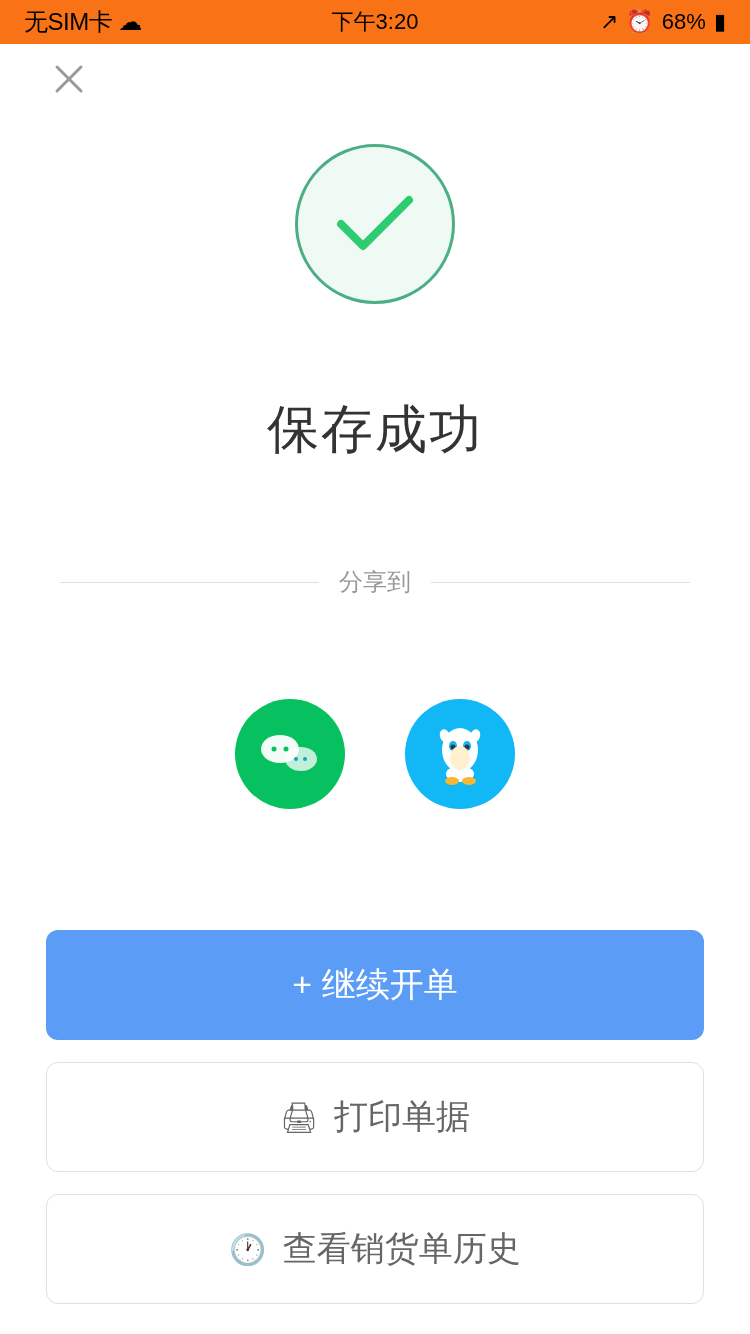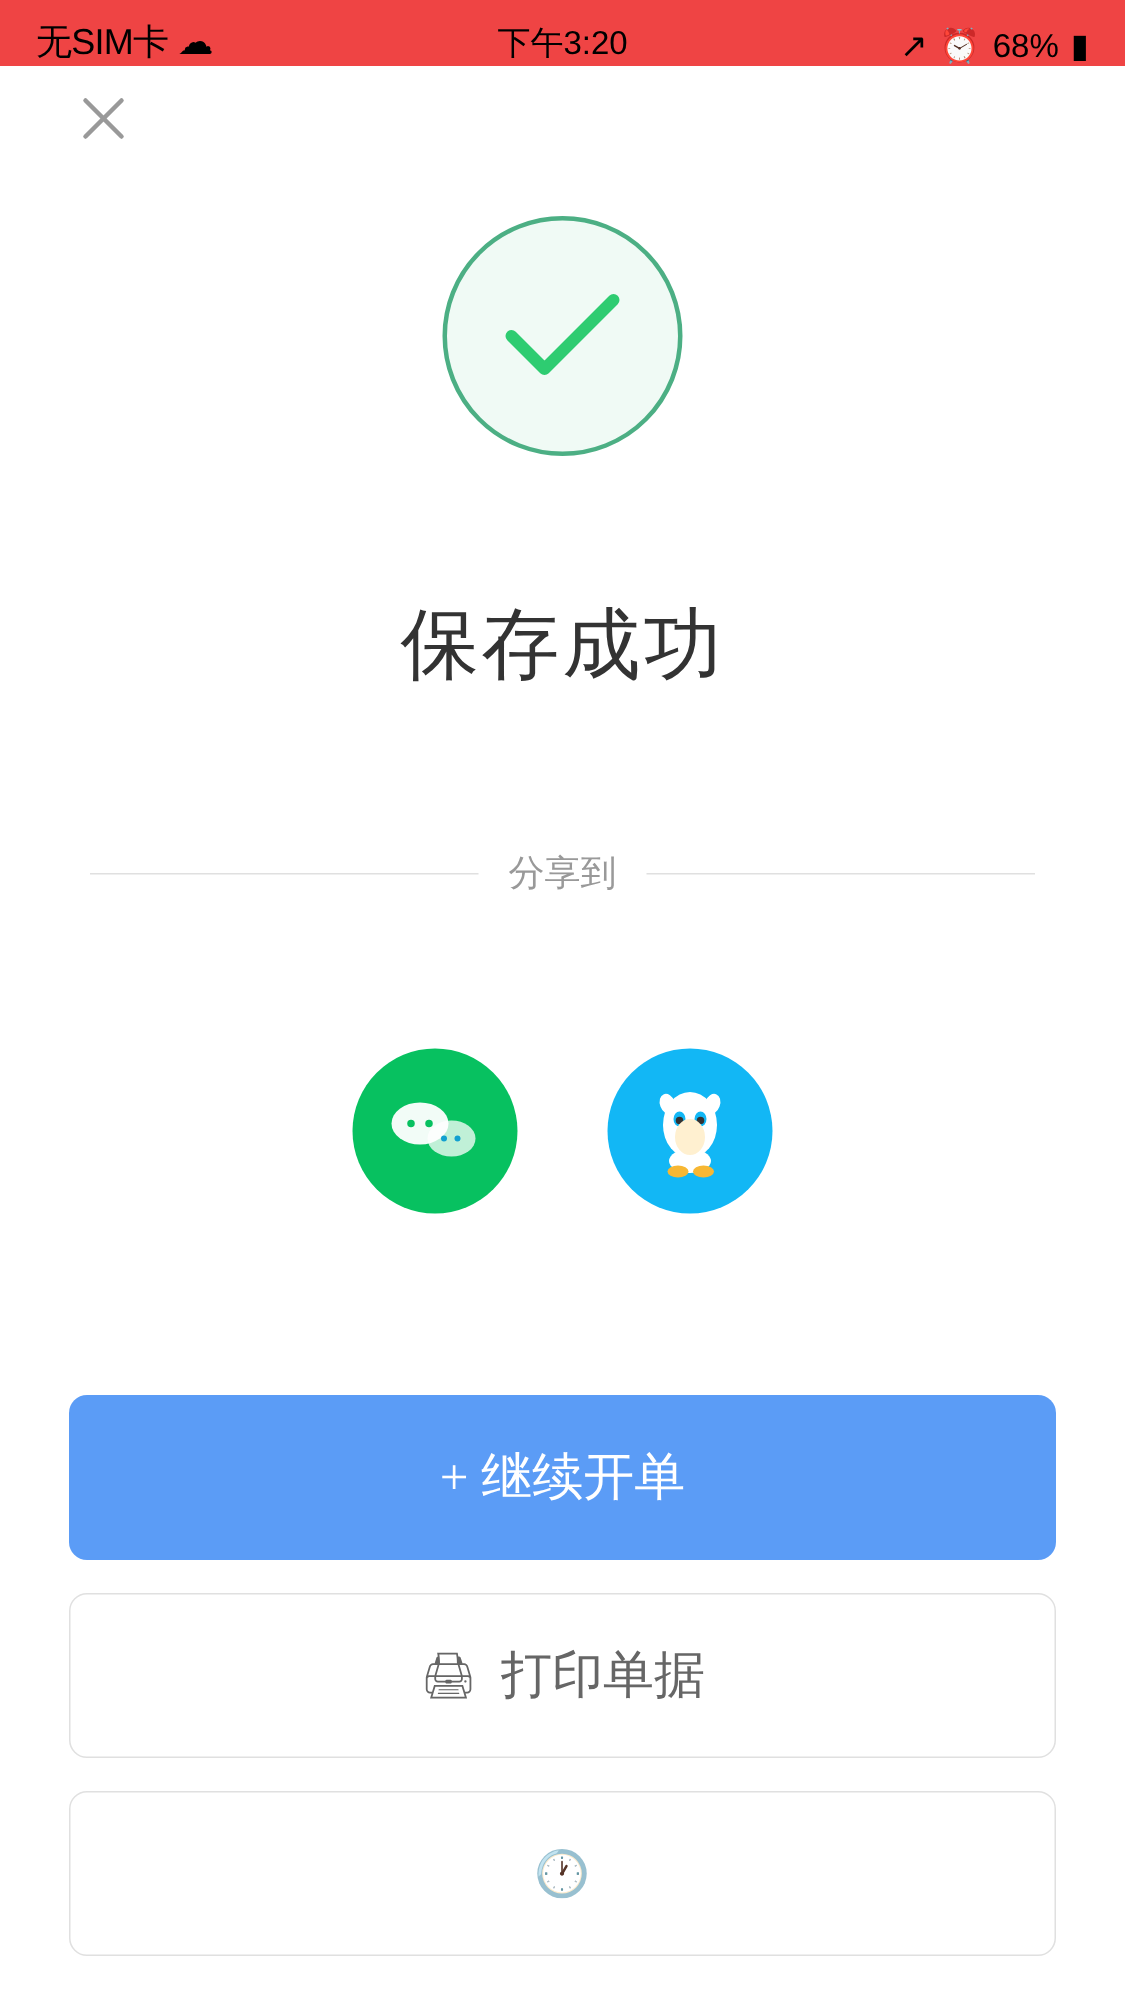--- a/index.html
+++ b/index.html
@@ -12,24 +12,24 @@
       font-family: -apple-system, "PingFang SC", "Helvetica Neue", Arial, sans-serif;
       position: relative;
       overflow-x: hidden;
     }
 
     
     .status-bar {
       width: 750px;
       height: 44px;
       display: flex;
-      align-items: flex-end;
+      align-items: center;
       justify-content: space-between;
       padding: 0 24px;
-      background: #ef4444;
+      background: #f97316;
     }
     .status-left {
       font-size: 24px;
       color: #000;
       font-weight: 500;
       letter-spacing: -0.5px;
     }
     .status-center {
       font-size: 22px;
       color: #000;
@@ -152,21 +152,21 @@
       width: 100%;
       height: 110px;
       border-radius: 12px;
       border: none;
       display: flex;
       align-items: center;
       justify-content: center;
       gap: 16px;
       font-size: 34px;
       cursor: pointer;
-      font-family: Liberation Serif, serif;
+      font-family: Liberation Sans, sans-serif;
     }
 
     .btn-primary {
       background: #5B9CF6;
       color: #ffffff;
       border: none;
     }
 
     .btn-secondary {
       background: #ffffff;
@@ -261,17 +261,18 @@
 
     <button class="action-btn btn-primary">+ 继续开单</button>
 
     <button class="action-btn btn-secondary">
       <span class="btn-icon">🖨</span>
       <span>打印单据</span>
     </button>
 
     <button class="action-btn btn-secondary">
       <span class="btn-icon">🕐</span>
+      <span>查看销货单历史</span>
     </button>
 
   </div>
 
 </div>
 
 </body></html>

